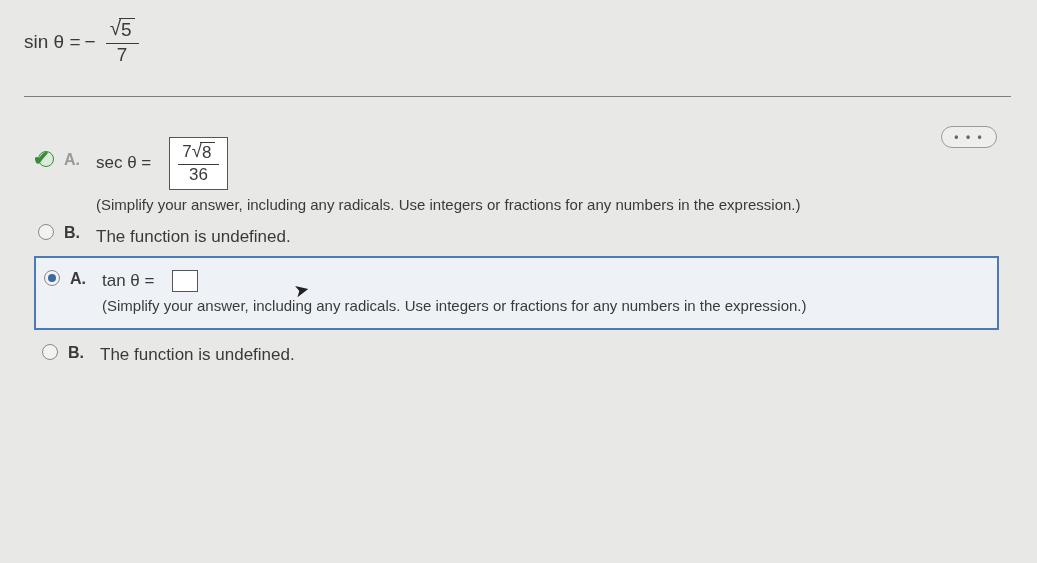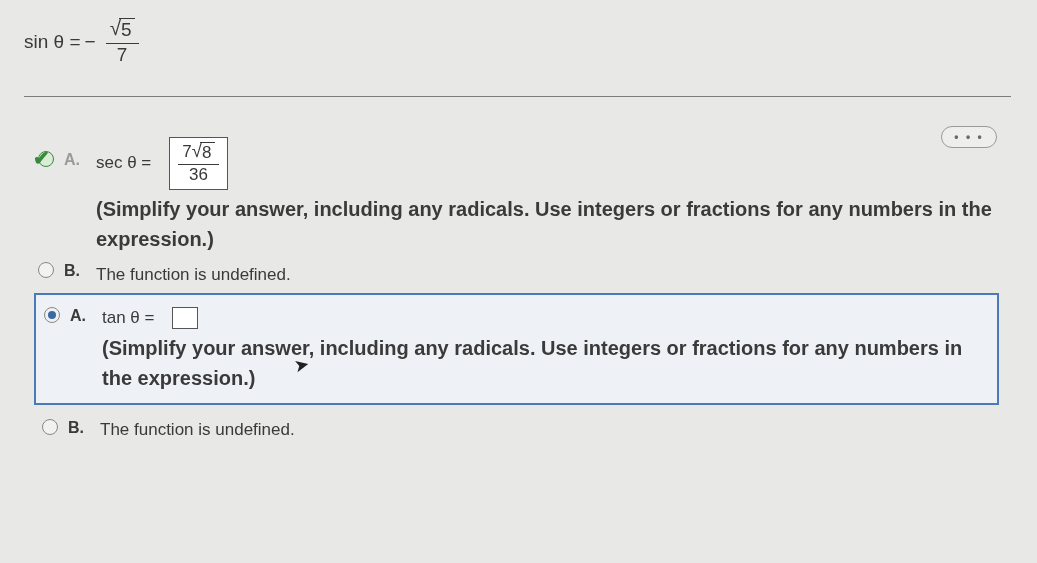--- a/index.html
+++ b/index.html
@@ -136,24 +136,23 @@
     text-align: center;
     font-size: 17px;
   }
   .answer-box.filled .frac { margin: 2px 2px; }
   .answer-box.empty {
     width: 26px; height: 22px;
     min-width: 26px;
     vertical-align: middle;
   }
   .hint {
-    font-size: 20px;
+    font-size: 15px;
     color: #3a3a3a;
     margin-top: 2px;
-    font-weight: bold;
   }
   .select-prompt {
     font-size: 17px;
     margin: 18px 0 14px 10px;
   }
   .outlined-choice {
     border: 2px solid #4a7ab8;
     background: #eef2f7;
     padding: 10px 14px 10px 8px;
     margin: 0 12px 0 10px;

